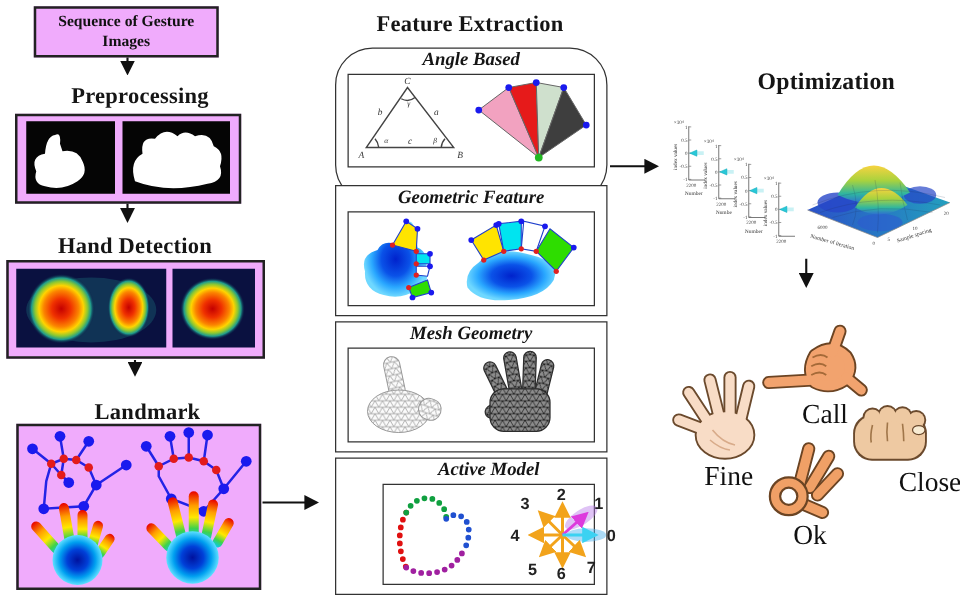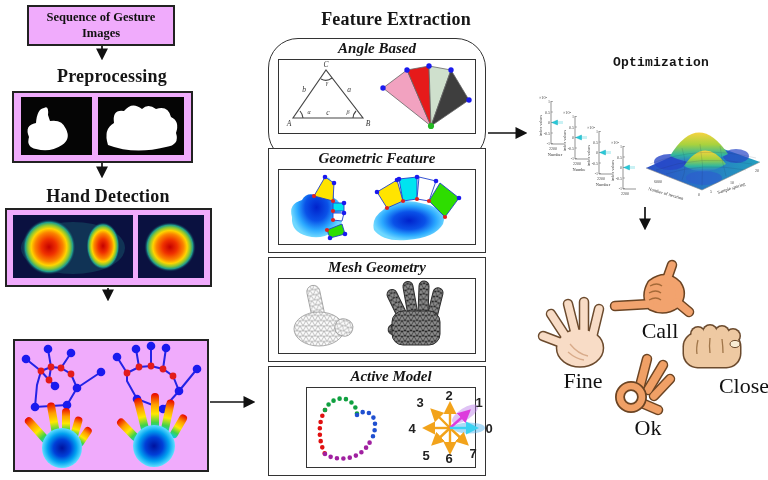--- a/index.html
+++ b/index.html
@@ -1,20 +1,20 @@
 <!DOCTYPE html>
 <html><head>
 <meta charset="utf-8">
 <style>
   html,body{margin:0;padding:0;background:#fff;}
   body{width:768px;height:480px;font-family:"Liberation Serif","DejaVu Serif",serif;}
   #canvas{position:relative;width:768px;height:480px;overflow:hidden;background:#fff;}
   .hd{position:absolute;font-weight:700;color:#151515;white-space:nowrap;transform:translateX(-50%);letter-spacing:.2px;}
   .hd18{font-size:18px;}
-  .hd19{font-size:13px;font-family:Liberation Mono, monospace;}
+  .hd19{font-size:19px;}
   .bx{position:absolute;border:2px solid #222;background:#f0abfc;box-sizing:border-box;}
   .seqtxt{width:100%;height:100%;display:flex;align-items:center;justify-content:center;text-align:center;
           font-weight:700;font-size:12.5px;line-height:1.25;color:#111;padding:0 6px;box-sizing:border-box;}
   .fbox{position:absolute;left:268px;width:218px;border:1.7px solid #333;background:#fff;box-sizing:border-box;}
   .ftitle{font-style:italic;font-weight:700;text-align:center;font-size:15px;color:#151515;padding-top:1px;}
   .fi{margin:2px 9px 7px 9px;border:1.6px solid #333;position:relative;background:#fff;}
   .glabel{position:absolute;font-size:22px;color:#111;transform:translateX(-50%);font-family:Liberation Serif, serif;}
   svg{display:block;}
   .abs{position:absolute;}
   .overlay{position:absolute;left:0;top:0;pointer-events:none;}
@@ -56,20 +56,21 @@
       </defs>
       <rect x="6" y="5" width="120" height="63" fill="#0a1140"></rect>
       <rect x="131" y="5" width="66" height="63" fill="#0a1140"></rect>
       <ellipse cx="66" cy="38" rx="52" ry="26" fill="#16566a" opacity="0.5"></ellipse>
       <ellipse cx="42" cy="37" rx="27" ry="28" fill="url(#heatG)"></ellipse>
       <ellipse cx="96" cy="36" rx="17" ry="24" fill="url(#heatG)"></ellipse>
       <ellipse cx="163" cy="37" rx="26" ry="25" fill="url(#heatG)"></ellipse>
     </svg>
   </div>
 
+  <div class="hd hd18" style="left:118px;top:319px;">Landmark</div>
 
   <div class="bx" style="left:13px;top:339px;width:196px;height:133px;border-width:2.5px;">
     <svg width="191" height="128" viewBox="0 0 191 128">
       <defs>
         <radialGradient id="palmG">
           <stop offset="0%" stop-color="#00129e"></stop>
             <stop offset="42%" stop-color="#0040d8"></stop>
           <stop offset="72%" stop-color="#00a0f0"></stop>
             <stop offset="100%" stop-color="#5fe0ff"></stop>
         </radialGradient>
@@ -139,21 +140,21 @@
         <rect x="-4" y="-24" width="8" height="28" rx="4" fill="url(#fingG)" transform="translate(120,96) rotate(-44)"></rect>
         <rect x="-4" y="-32" width="8" height="36" rx="4" fill="url(#fingG)" transform="translate(130,88) rotate(-14)"></rect>
         <rect x="-4" y="-34" width="8" height="38" rx="4" fill="url(#fingG)" transform="translate(140,86)"></rect>
         <rect x="-4" y="-30" width="8" height="34" rx="4" fill="url(#fingG)" transform="translate(150,88) rotate(12)"></rect>
         <rect x="-4" y="-22" width="8" height="26" rx="4" fill="url(#fingG)" transform="translate(159,93) rotate(30)"></rect>
         <circle cx="139" cy="105" r="21" fill="url(#palmG)"></circle>
       </g>
     </svg>
   </div>
 
-  <div class="hd hd18" style="left:376px;top:9px;margin-left:20px;">Feature Extraction</div>
+  <div class="hd hd18" style="left:376px;top:9px;">Feature Extraction</div>
 
   <div class="fbox" style="top:38px;height:124px;border-radius:30px;">
     <div class="ftitle">Angle Based</div>
     <div class="fi" style="height:73px;">
       <svg width="196" height="70" viewBox="0 0 196 70">
         <g stroke="#444" stroke-width="1.1" fill="none">
           <path d="M14,58 L84,58 L47,10 Z"></path>
           <path d="M24,58 A12,12 0 0 0 21,51"></path>
           <path d="M74,58 A11,11 0 0 1 77,51"></path>
           <path d="M42,19 A10,10 0 0 0 53,18"></path>

